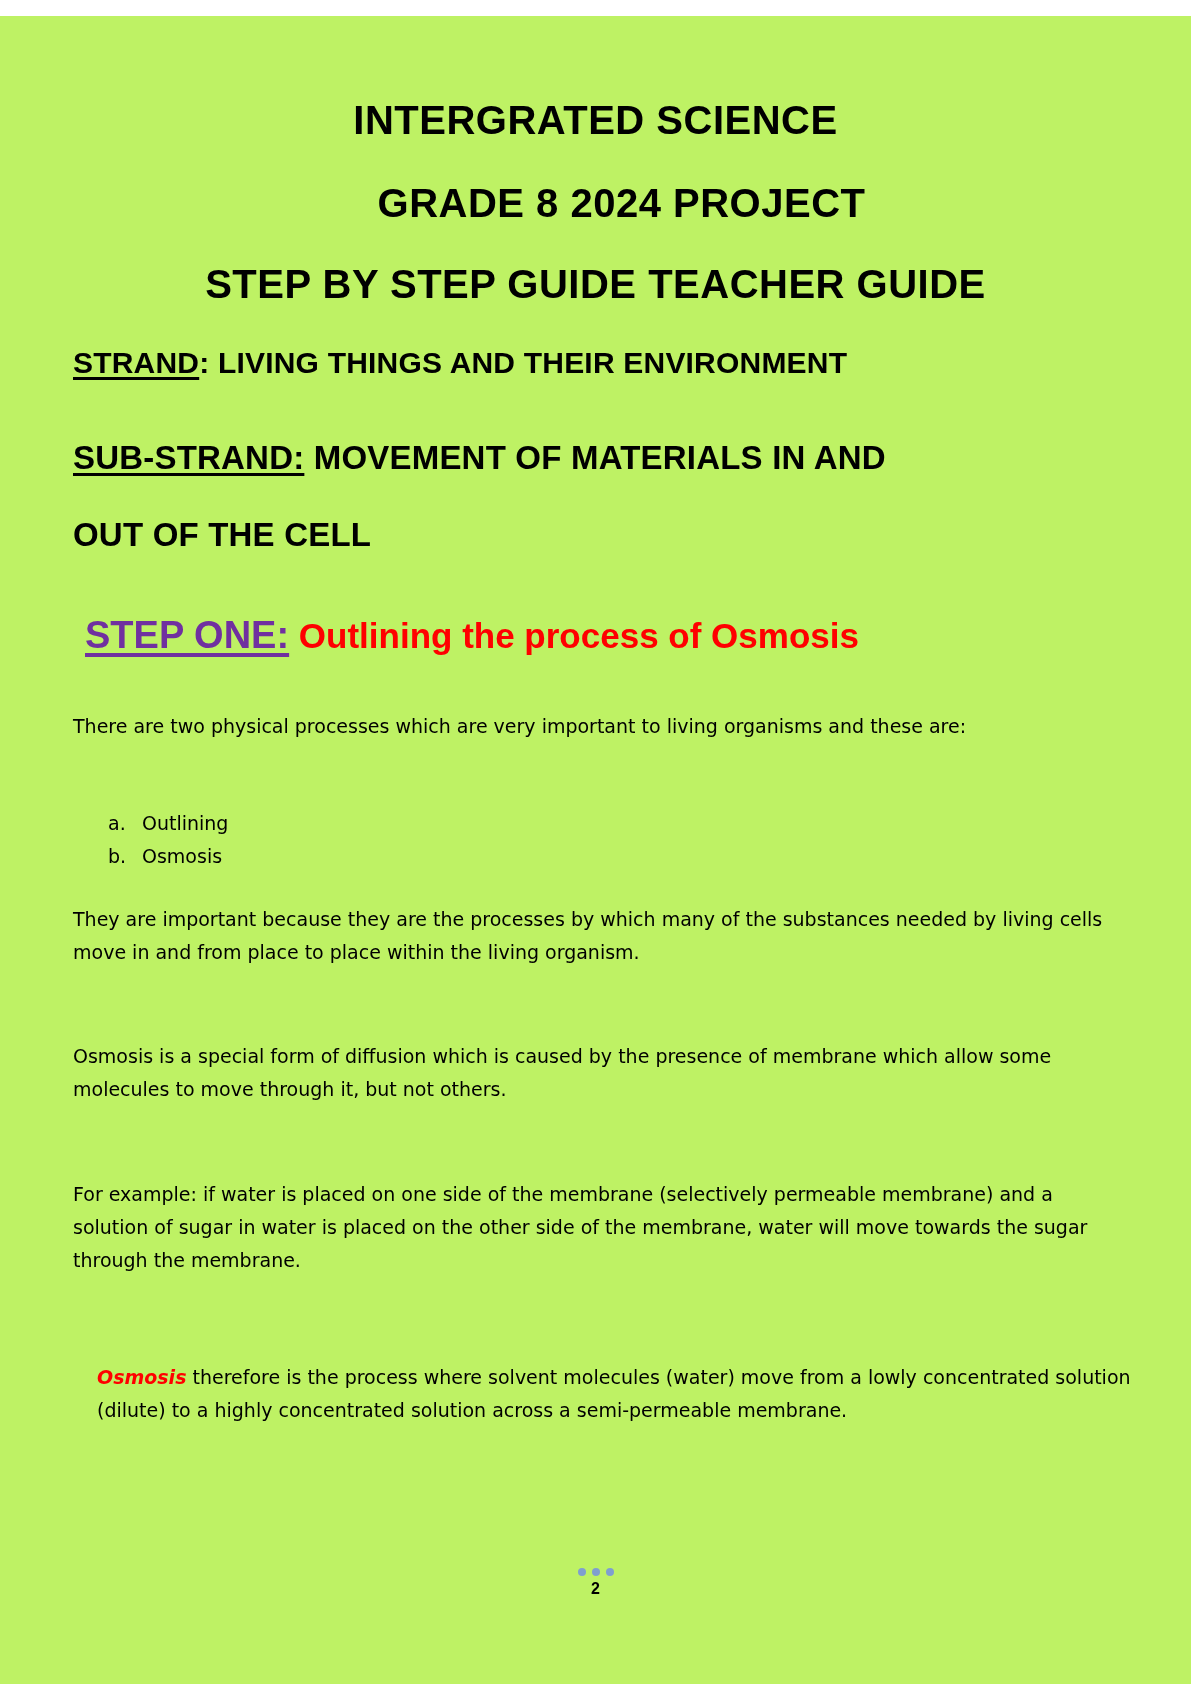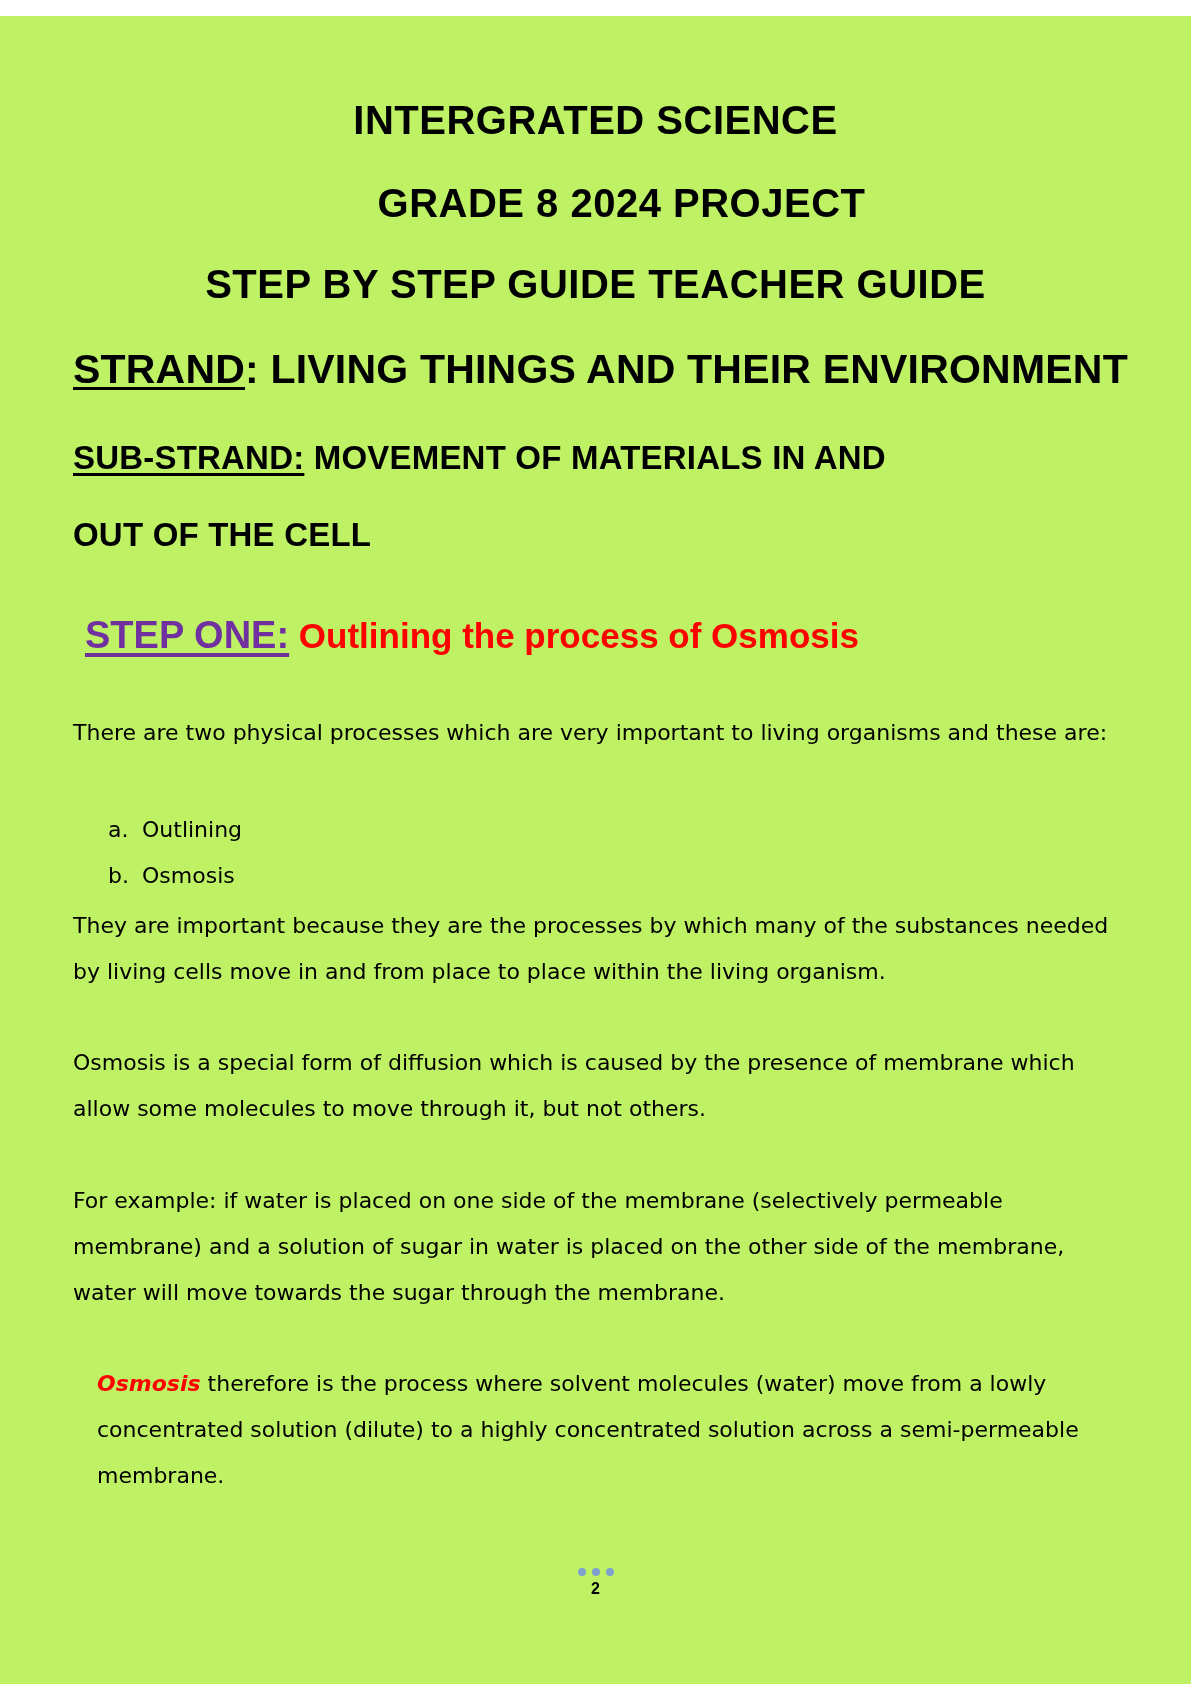--- a/index.html
+++ b/index.html
@@ -9,34 +9,34 @@
       font-family: "Liberation Sans", sans-serif;
       font-weight: bold;
       color: #000;
       position: absolute;
       white-space: nowrap;
     }
     .title { left: 0; width: 1191px; text-align: center; font-size: 40px; letter-spacing: 0.5px; }
     .t1 { top: 82px; }
     .t2 { top: 165px; padding-left: 26px; }
     .t3 { top: 246px; text-decoration-thickness: 4px; text-underline-offset: 6px; }
-    .strand { left: 73px; top: 330px; font-size: 41px; letter-spacing: 0.2px; }
+    .strand { left: 73px; top: 330px; font-size: 30px; letter-spacing: 0.2px; }
     .sub1 { left: 73px; top: 423px; font-size: 33px; letter-spacing: 0.2px; }
     .sub2 { left: 73px; top: 500px; font-size: 33px; letter-spacing: 0.2px; }
     .ul { text-decoration: underline; text-decoration-thickness: 3px; text-underline-offset: 4px; }
     .step { left: 73px; top: 598px; font-size: 38px; margin-left: 12px; }
     .step-label { color: #7030a0; text-decoration: underline; text-decoration-thickness: 4px; text-underline-offset: 5px; }
     .step-title { color: #ff0000; font-size: 35px; }
     .body {
       position: absolute;
       left: 73px;
       width: 1060px;
       font-family: "DejaVu Sans", sans-serif;
-      font-size: 22px;
-      line-height: 46px;
+      font-size: 19px;
+      line-height: 33px;
       color: #000;
       margin: 0;
     }
     .p1 { top: 694px; }
     .list { top: 791px; }
     .list-item { display: flex; padding-left: 35px; }
     .list-marker { width: 34px; display: inline-block; }
     .p2 { top: 887px; }
     .p3 { top: 1024px; }
     .p4 { top: 1162px; }

